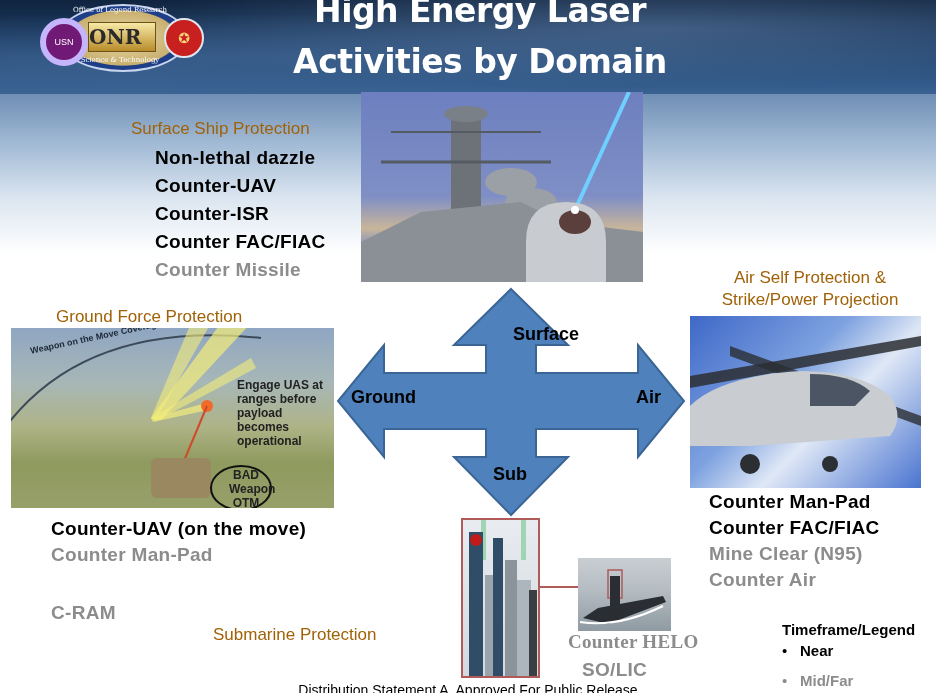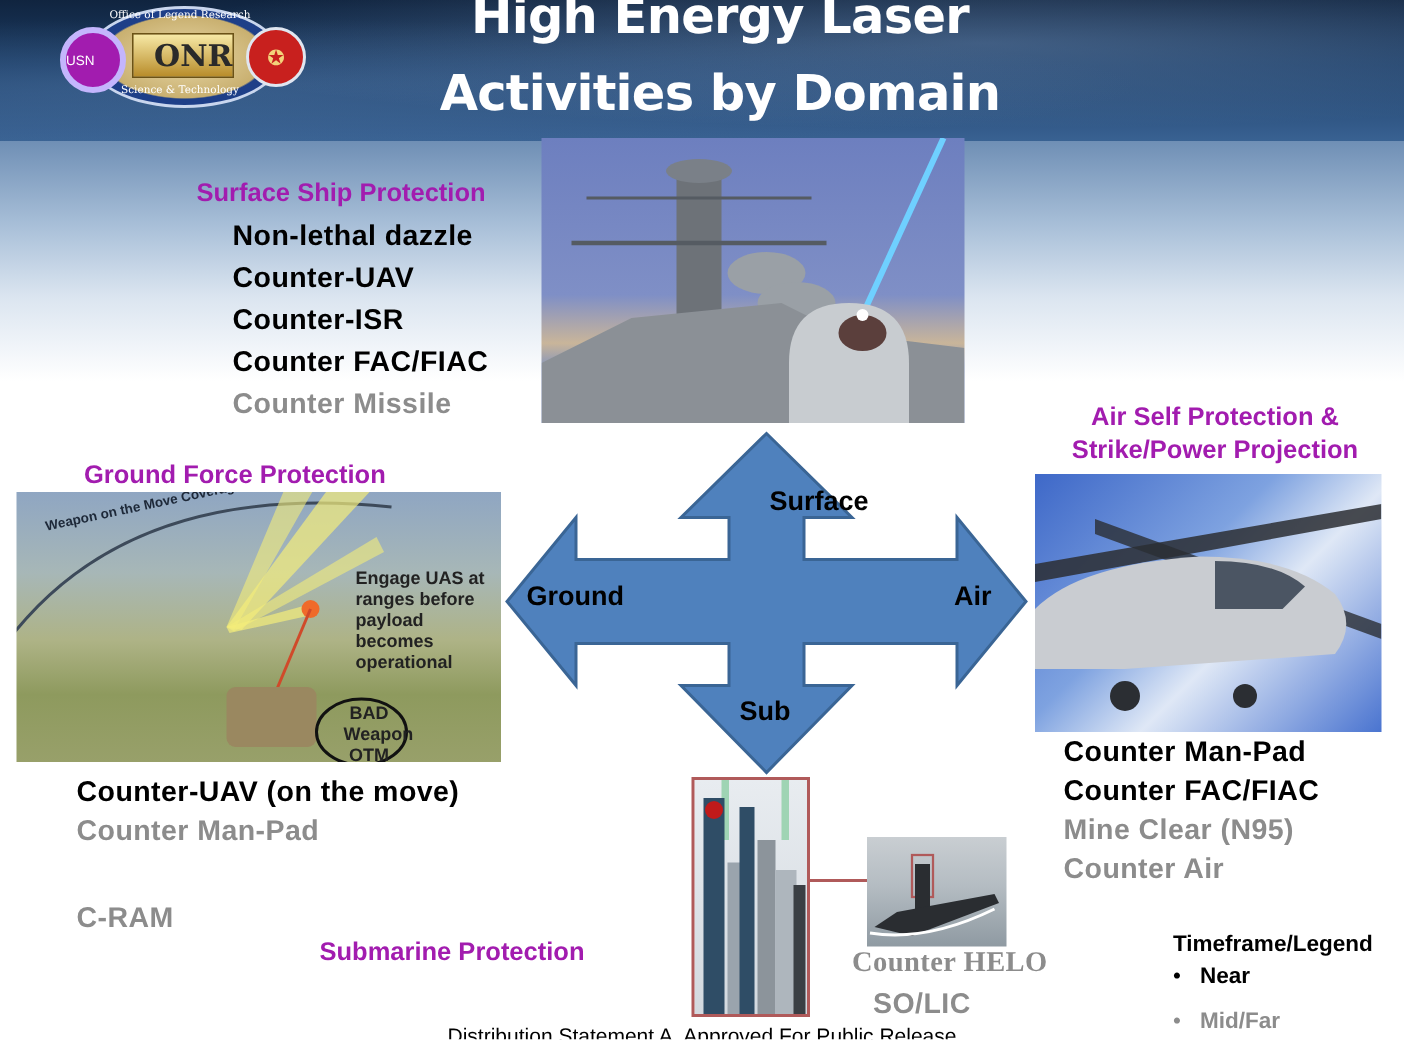--- a/index.html
+++ b/index.html
@@ -27,40 +27,40 @@
     position:absolute; left:40px; top:2px; width:162px; height:68px;
   }
   .logo .oval {
     position:absolute; left:18px; top:2px; width:126px; height:64px; border-radius:50%;
     background: radial-gradient(ellipse at center, #e8d8a8 0%, #c9b070 60%, #1e3f88 62%, #1e3f88 100%);
     border:2px solid #c9d6ee;
   }
   .logo .onr {
     position:absolute; left:48px; top:20px; width:66px; height:28px;
     background:linear-gradient(180deg,#f7e9a6,#b88c2a); color:#2a2a2a;
-    font-family:"DejaVu Serif", serif; font-weight:bold; font-size:20px; line-height:28px; text-align:right;
+    font-family:"DejaVu Serif", serif; font-weight:bold; font-size:20px; line-height:28px; text-align:left;
     border:1px solid #6b5216;
   }
   .logo .usn {
     position:absolute; left:0; top:16px; width:36px; height:36px; border-radius:50%;
-    background:#a21caf; border:4px solid #c4b5fd; color:#fff; font-size:9px; line-height:36px;
+    background:#701a75; border:6px solid #c4b5fd; color:#fff; font-size:9px; text-align:center; line-height:36px;
   }
   .logo .usmc {
     position:absolute; left:124px; top:16px; width:36px; height:36px; border-radius:50%;
     background:#c8201e; border:2px solid #e0e6f0; color:#f3d27a; font-size:14px; text-align:center; line-height:36px;
   }
   .logo .arc-top, .logo .arc-bot {
     position:absolute; left:30px; width:100px; text-align:center; color:#ffffff;
     font-family:"DejaVu Serif", serif; font-size:7px;
   }
   .logo .arc-top { top:4px; }
   .logo .arc-bot { top:54px; }
 
   .heading {
-    position:absolute; font-weight:bold; color:#a21caf; font-size:17px; white-space:nowrap;
+    position:absolute; font-weight:normal; color:#a16207; font-size:17px; white-space:nowrap;
   }
   .item {
     position:absolute; font-weight:bold; font-size:19px; white-space:nowrap; letter-spacing:0.3px;
   }
   .near { color:#000000; }
   .far { color:#8c8c8c; }
 
   .photo { position:absolute; overflow:hidden; }
   .ship {
     left:361px; top:92px; width:282px; height:190px;

